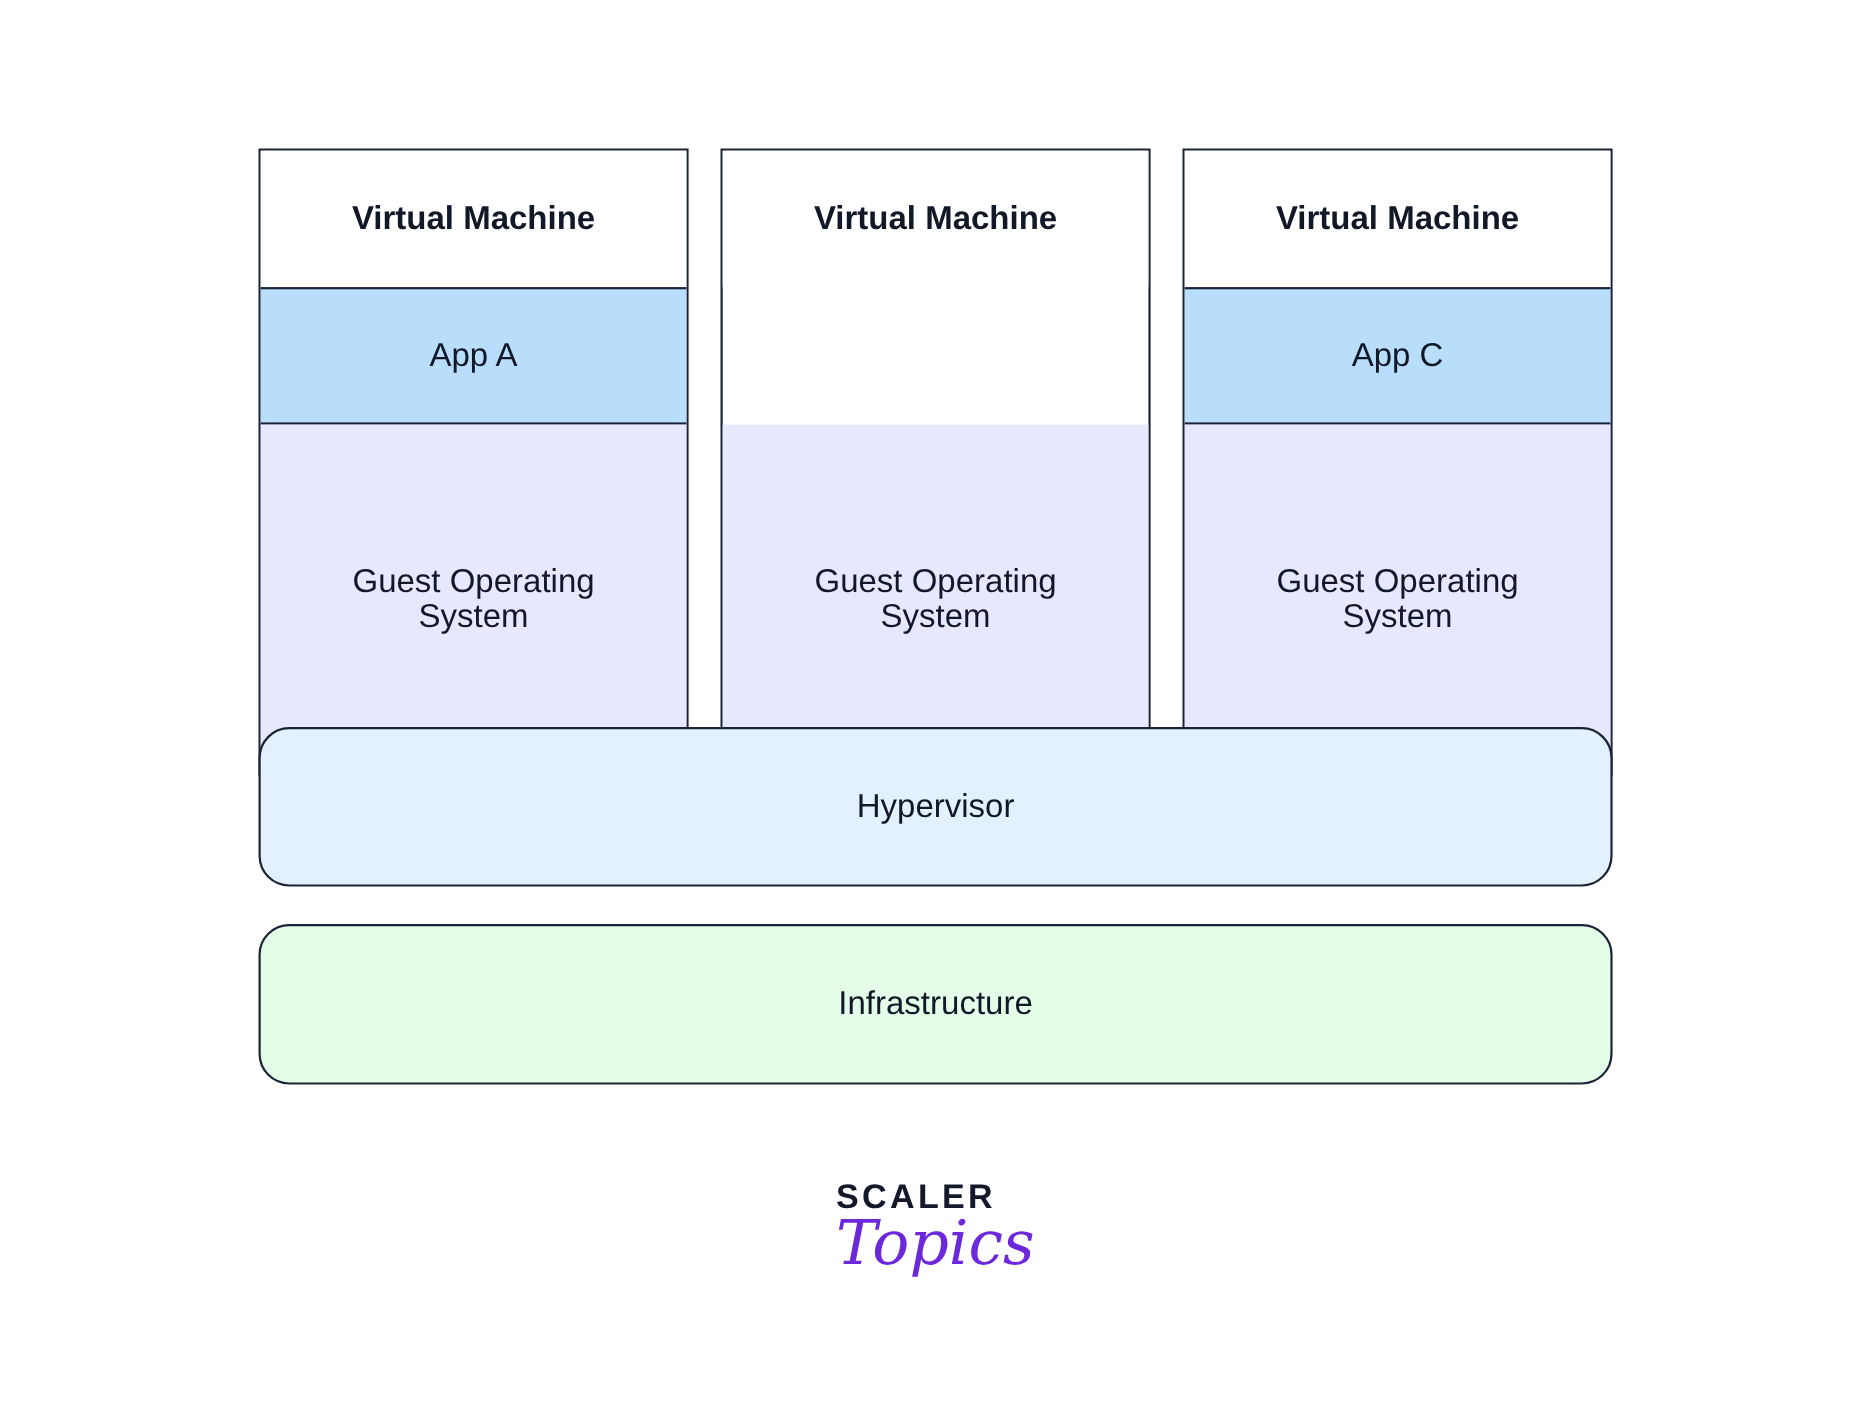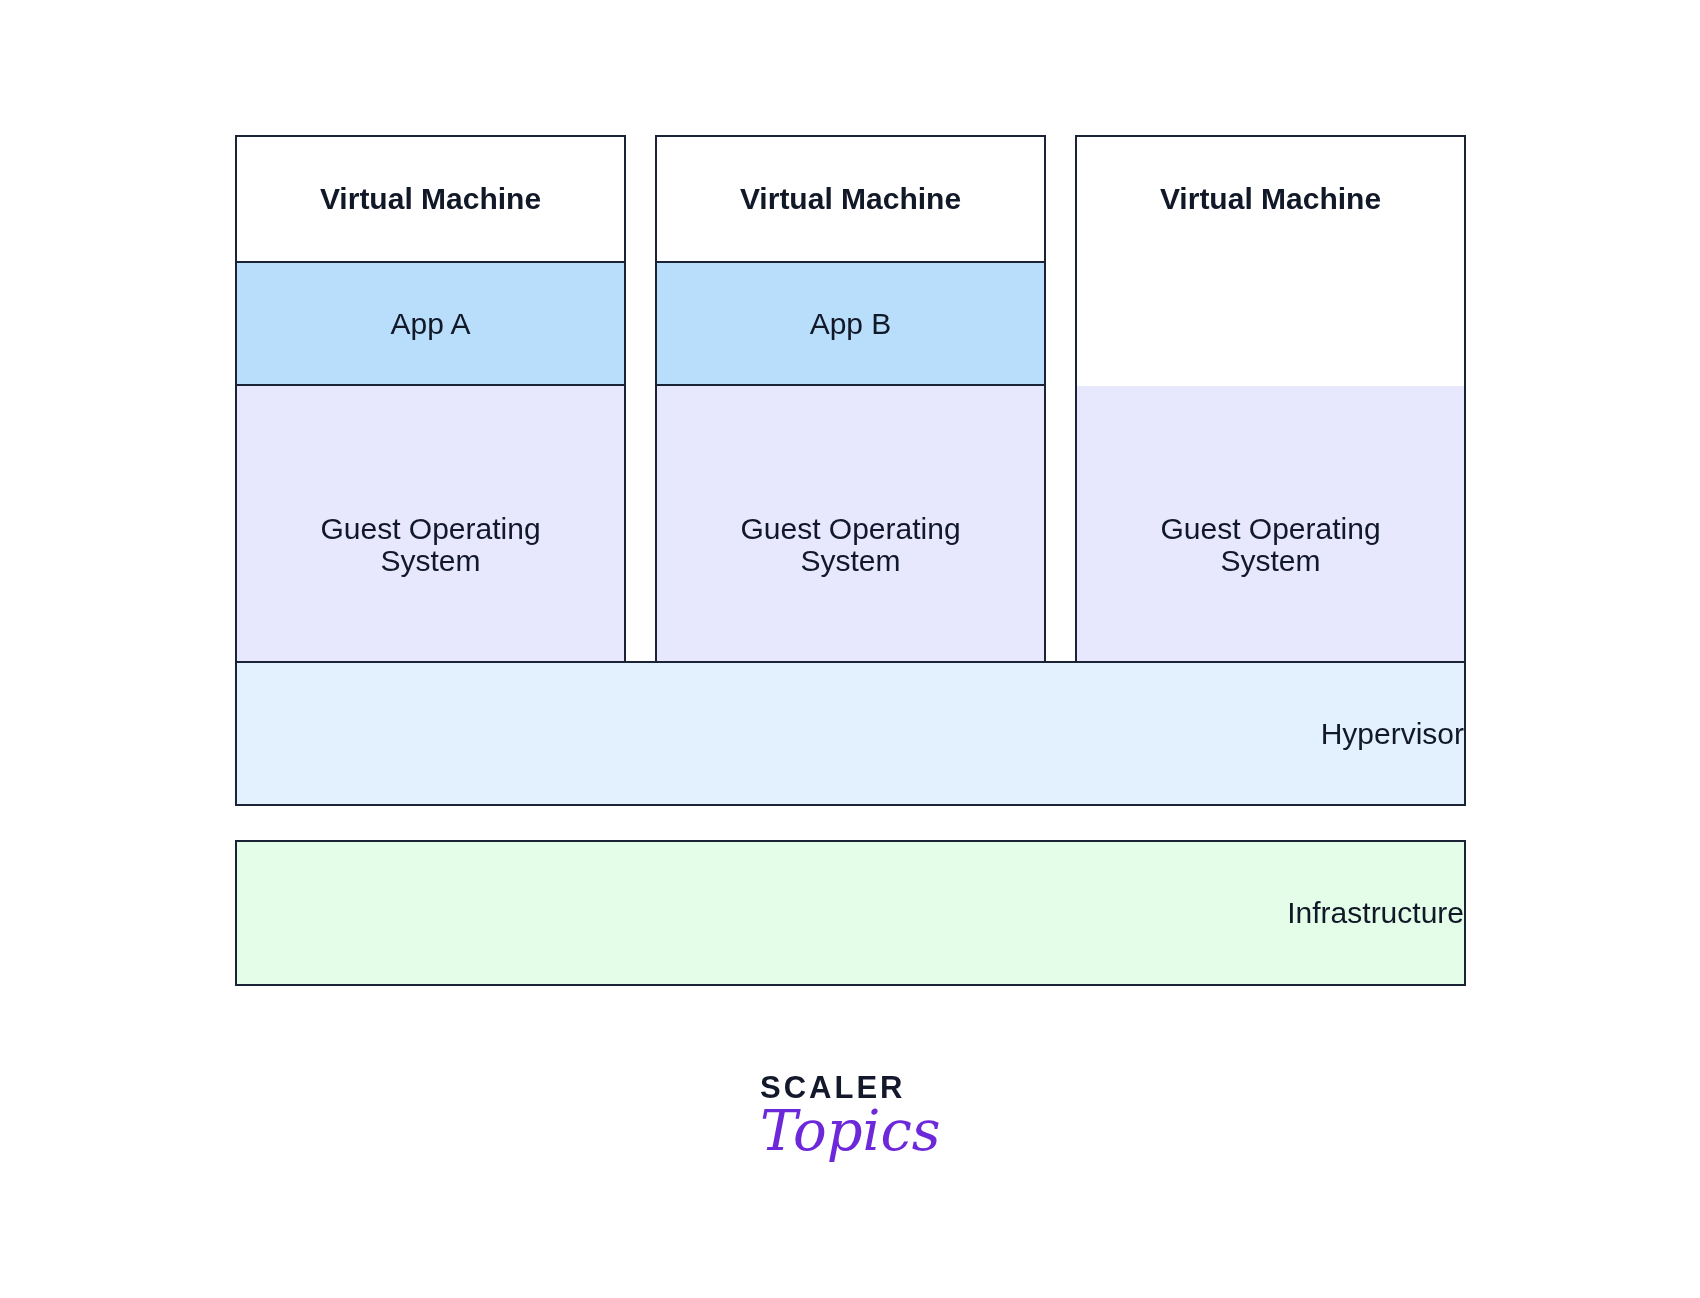--- a/index.html
+++ b/index.html
@@ -4,48 +4,48 @@
 <style>
   html, body { margin: 0; padding: 0; background: #ffffff; }
   body { width: 1700px; height: 1298px; position: relative; overflow: hidden;
          font-family: "Liberation Sans", "DejaVu Sans", sans-serif; color: #111827; }
   .box { position: absolute; box-sizing: border-box; border: 2px solid #1b2437; }
   .vm { width: 391px; top: 135px; height: 570px; }
   .vm .hdr, .vm .app, .vm .os { position: absolute; left: 0; right: 0; display: flex; align-items: center; justify-content: center; text-align: center; }
   .vm .hdr { top: 0; height: 124px; background: #ffffff; font-weight: bold; font-size: 30px; }
   .vm .app { top: 124px; height: 125px; background: #b8defc; border-top: 2px solid #1b2437; border-bottom: 2px solid #1b2437; box-sizing: border-box; font-size: 30px; }
   .vm .os { top: 249px; bottom: 0; background: #e7e7fd; font-size: 30px; line-height: 32px; }
-  .layer { left: 235px; width: 1231px; display: flex; align-items: center; justify-content: flex-end; font-size: 30px; }
+  .layer { left: 235px; width: 1231px; display: flex; align-items: center; justify-content: center; font-size: 30px; border-radius: 28px; }
   .hyper { top: 661px; height: 145px; background: #e3f1fe; }
   .infra { top: 840px; height: 146px; background: #e4fde9; }
   .logo { position: absolute; left: 760px; top: 1070px; width: 180px; text-align: left; }
   .logo .scaler { font-weight: bold; font-size: 31px; letter-spacing: 3px; color: #13192b; }
   .logo .topics { font-family: "DejaVu Serif", serif; font-style: italic; font-size: 56px; color: #6d28d9; margin-top: -8px; }
 </style>
 </head>
 <body>
 
 <div class="box vm" style="left:235px;">
   <div class="hdr">Virtual Machine</div>
   <div class="app">App A</div>
   <div class="os">
       <span style="max-width:240px;display:inline-block;">Guest Operating System</span>
     </div>
 </div>
 
 <div class="box vm" style="left:655px;">
   <div class="hdr">Virtual Machine</div>
-  <div class="app">App B</div>
   <div class="os">
       <span style="max-width:240px;display:inline-block;">Guest Operating System</span>
     </div>
 </div>
 
 <div class="box vm" style="left:1075px;">
   <div class="hdr">Virtual Machine</div>
+  <div class="app">App C</div>
   <div class="os">
       <span style="max-width:240px;display:inline-block;">Guest Operating System</span>
     </div>
 </div>
 
 <div class="box layer hyper">
   <span>Hypervisor</span>
 </div>
 
 <div class="box layer infra">

